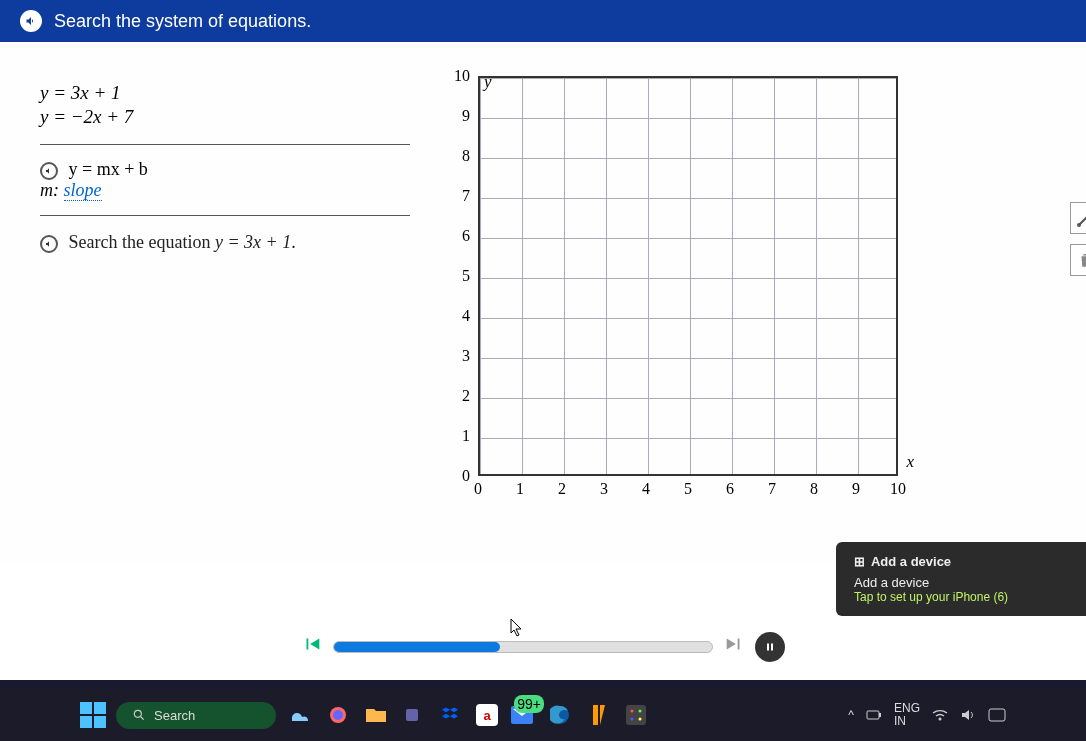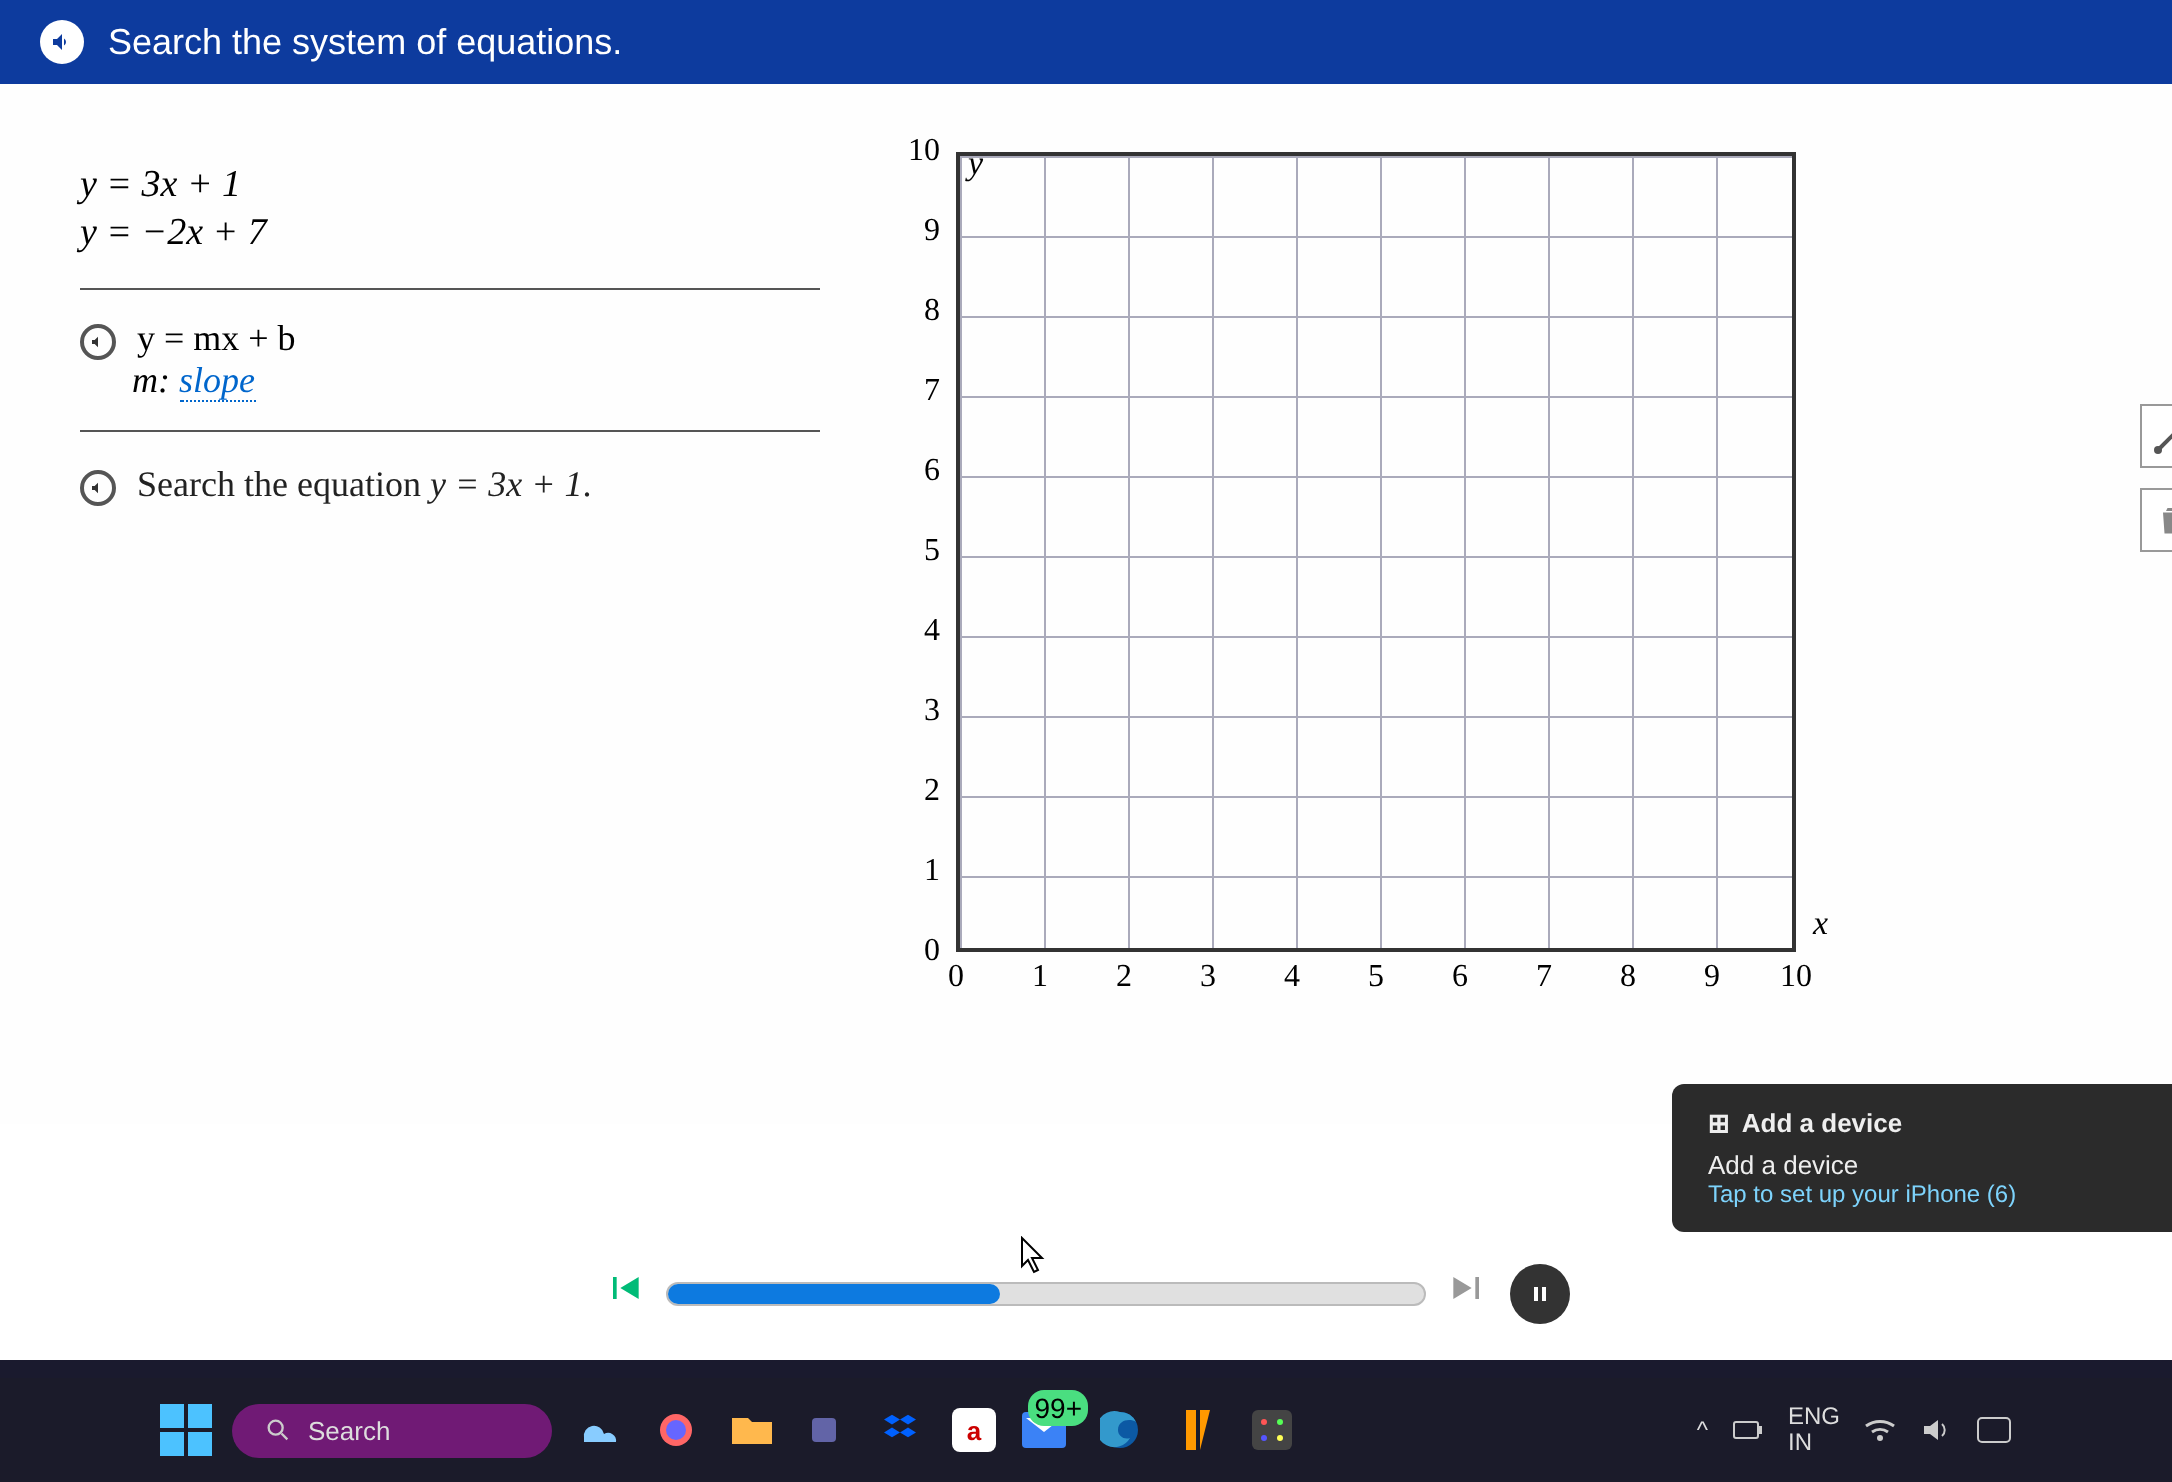--- a/index.html
+++ b/index.html
@@ -75,21 +75,21 @@
   display: inline-flex;
   width: 18px; height: 18px;
   border: 2px solid #555;
   border-radius: 50%;
   align-items: center; justify-content: center;
   font-size: 9px;
   color: #333;
   margin-right: 6px;
   vertical-align: middle;
 }
-.termline { margin-left: 26px; font-style: italic; }
+.termline { font-style: italic; }
 .link-term { color: #0066cc; border-bottom: 1px dotted #0066cc; }
 .instruction {
   padding: 16px 0;
   font-size: 18px;
   color: #222;
 }
 .instruction .math { font-style: italic; font-family: 'Times New Roman', serif; }
 
 
 .graph-box {
@@ -141,21 +141,21 @@
   right: 0; top: 542px;
   background: #2b2b2b;
   color: #eee;
   padding: 12px 18px;
   font-family: 'Segoe UI', Arial, sans-serif;
   font-size: 13px;
   width: 250px;
   border-radius: 6px 0 0 6px;
 }
 .notif .ttl { font-weight: bold; margin-bottom: 6px; display:flex; align-items:center; gap:6px;}
-.notif .sub { font-size: 12px; color: #7dd3fc; }
+.notif .sub { font-size: 12px; color: #bef264; }
 
 
 .progress-row {
   position: absolute;
   left: 0; right: 0; bottom: 18px;
   display: flex;
   align-items: center;
   justify-content: center;
   gap: 10px;
   padding: 0 60px;
@@ -202,21 +202,21 @@
 }
 .win-btn {
   width: 26px; height: 26px;
   display: grid;
   grid-template-columns: 1fr 1fr;
   grid-template-rows: 1fr 1fr;
   gap: 2px;
 }
 .win-btn div { background: #4cc2ff; }
 .search-pill {
-  background: #701a75;
+  background: #14532d;
   border-radius: 16px;
   padding: 6px 16px;
   display: flex; align-items:center; gap: 8px;
   width: 160px;
 }
 .tb-icon {
   width: 28px; height: 28px;
   display:flex; align-items:center; justify-content:center;
   border-radius:4px;
 }

